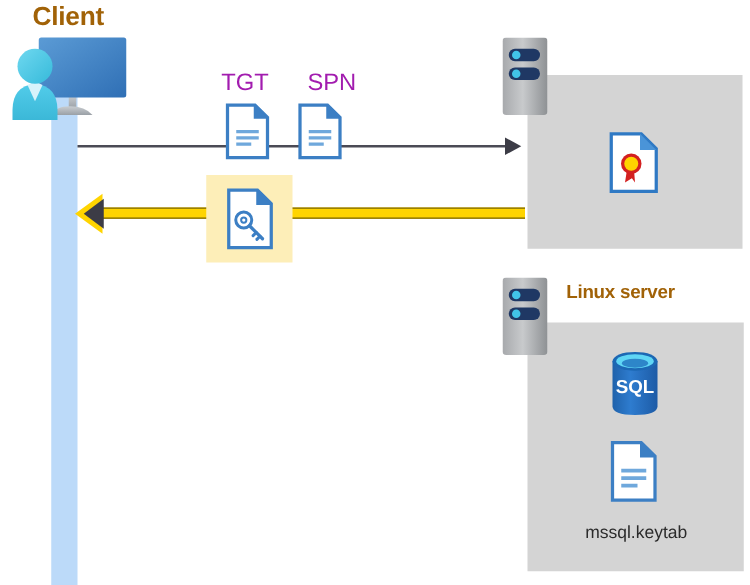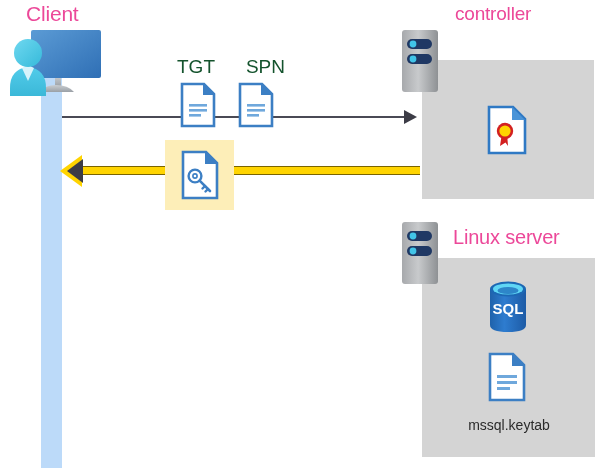--- a/index.html
+++ b/index.html
@@ -14,37 +14,37 @@
     position: relative;
     width: 600px;
     height: 468px;
     background: #ffffff;
     overflow: hidden;
   }
   .abs { position: absolute; }
 
   
   .title {
-    font-weight: normal;
-    color: #ec4899;
+    font-weight: bold;
+    color: #a16207;
     letter-spacing: -0.2px;
     line-height: 1.12;
   }
   #client-title {
     left: 26px; top: 2px;
     font-size: 21px;
   }
   #dc-title {
     left: 455px; top: 3px;
     font-size: 19px;
     width: 140px;
   }
   #linux-title {
     left: 453px; top: 226px;
-    font-size: 20px;
+    font-size: 15px;
   }
 
   
   .zone-box {
     background: #d4d4d4;
   }
   #dc-box   { left: 422px; top: 60px;  width: 172px; height: 139px; }
   #linux-box{ left: 422px; top: 258px; width: 173px; height: 199px; }
 
   
@@ -104,21 +104,21 @@
   
   #highlight-box {
     left: 165px; top: 140px;
     width: 69px; height: 70px;
     background: #fdeeb8;
   }
 
   
   .doc-label {
     font-size: 19px;
-    color: #14532d;
+    color: #a21caf;
     text-align: center;
   }
   #tgt-label { left: 173px; top: 56px; width: 46px; }
   #spn-label { left: 229px; top: 56px; width: 56px; text-align: right; }
 
   #keytab-label {
     left: 430px; top: 417px;
     width: 158px;
     text-align: center;
     font-size: 14px;
@@ -176,21 +176,20 @@
 
       <path d="M16 42 L22 55 L28 42 L22 39 Z" fill="#d8f3fb"></path>
 
       <circle cx="22" cy="27" r="14" fill="url(#gHead)"></circle>
     </svg>
   </div>
 
   <div class="abs title" id="client-title">Client</div>
 
   <div class="abs title" id="dc-title">
-    <div>controller</div>
   </div>
 
   <div class="abs title" id="linux-title">Linux server</div>
 
   <div class="abs server-icon" id="dc-server">
     <svg width="36" height="62" viewBox="0 0 36 62" xmlns="http://www.w3.org/2000/svg">
       <defs>
         <linearGradient id="gRack1" x1="0" y1="0" x2="1" y2="0">
           <stop offset="0%" stop-color="#a7a9ac"></stop>
           <stop offset="45%" stop-color="#c8cacc"></stop>

